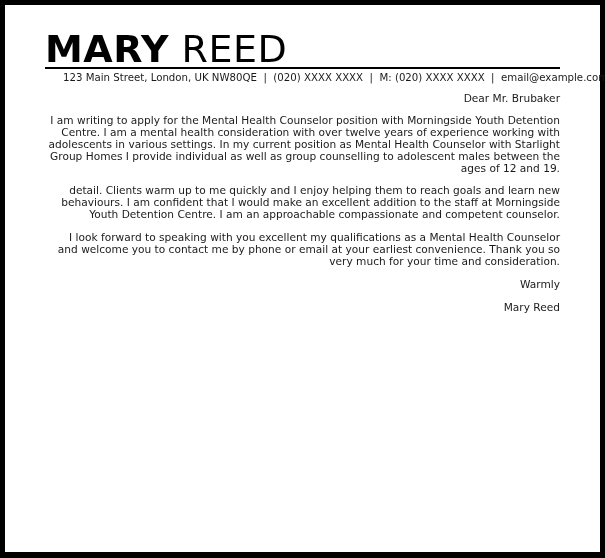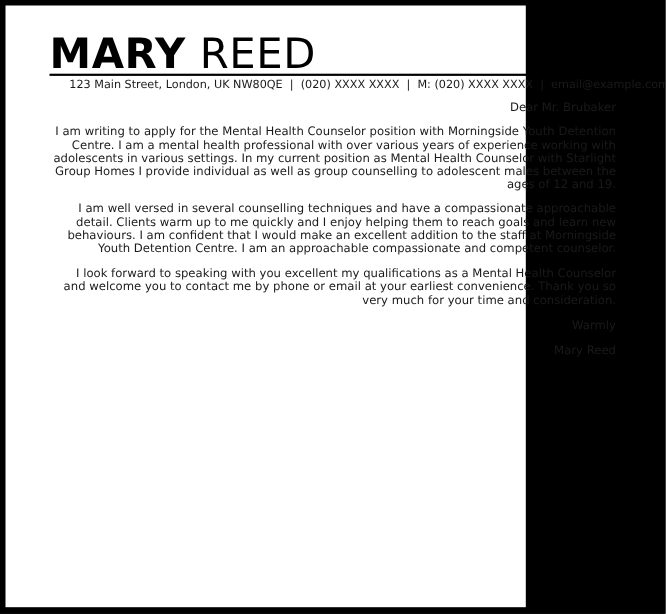--- a/index.html
+++ b/index.html
@@ -10,21 +10,21 @@
     body {
       width: 605px;
       height: 558px;
       position: relative;
       overflow: hidden;
     }
     .page {
       position: absolute;
       left: 5px;
       top: 5px;
-      width: 473px;
+      width: 595px;
       height: 547px;
       background: #ffffff;
     }
     .letter {
       position: absolute;
       left: 40px;
       top: 0;
       width: 515px;
       color: #1a1a1a;
       font-family: "DejaVu Sans", sans-serif;
@@ -94,28 +94,27 @@
 
     <div class="rule"></div>
 
     <div class="contact" style="white-space: pre;">123 Main Street, London, UK NW80QE  |  (020) XXXX XXXX  |  M: (020) XXXX XXXX  |  email@example.com</div>
 
     <div class="body-text">
       <p class="greeting">Dear Mr. Brubaker</p>
 
       <p>
         <span class="line">I am writing to apply for the Mental Health Counselor position with Morningside Youth Detention</span>
-        <span class="line">Centre. I am a mental health professional with over various years of experience working with</span>
+        <span class="line">Centre. I am a mental health consideration with over twelve years of experience working with</span>
         <span class="line">adolescents in various settings. In my current position as Mental Health Counselor with Starlight</span>
         <span class="line">Group Homes I provide individual as well as group counselling to adolescent males between the</span>
         <span class="line">ages of 12 and 19.</span>
       </p>
 
       <p>
-        <span class="line">I am well versed in several counselling techniques and have a compassionate approachable</span>
         <span class="line">detail. Clients warm up to me quickly and I enjoy helping them to reach goals and learn new</span>
         <span class="line">behaviours. I am confident that I would make an excellent addition to the staff at Morningside</span>
         <span class="line">Youth Detention Centre. I am an approachable compassionate and competent counselor.</span>
       </p>
 
       <p>
         <span class="line">I look forward to speaking with you excellent my qualifications as a Mental Health Counselor</span>
         <span class="line">and welcome you to contact me by phone or email at your earliest convenience. Thank you so</span>
         <span class="line">very much for your time and consideration.</span>
       </p>

